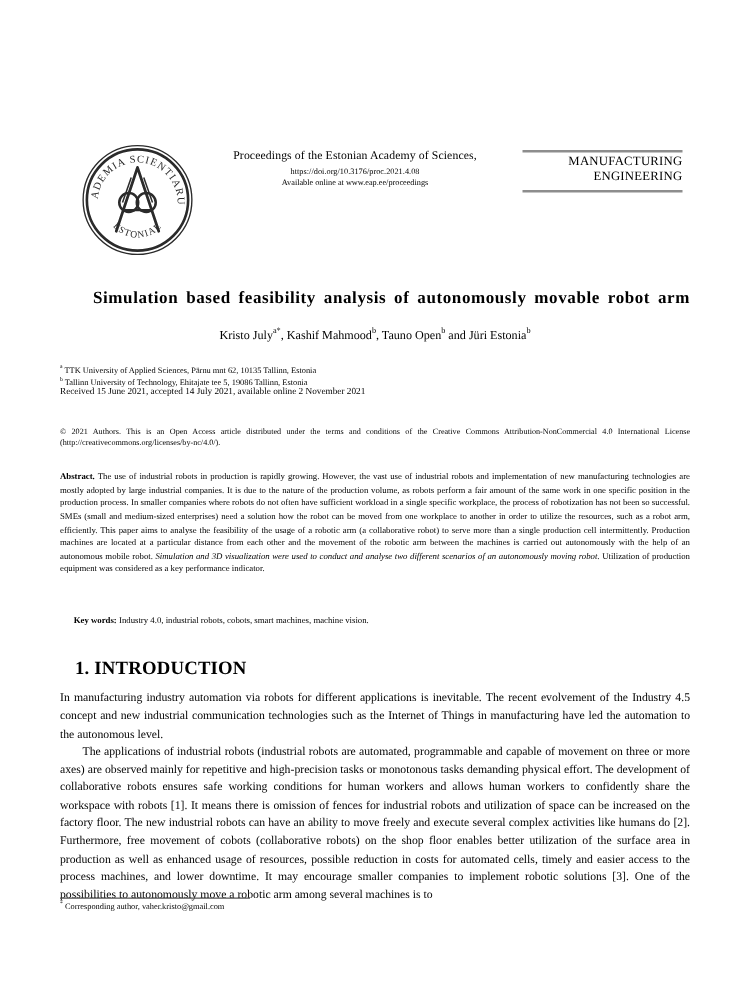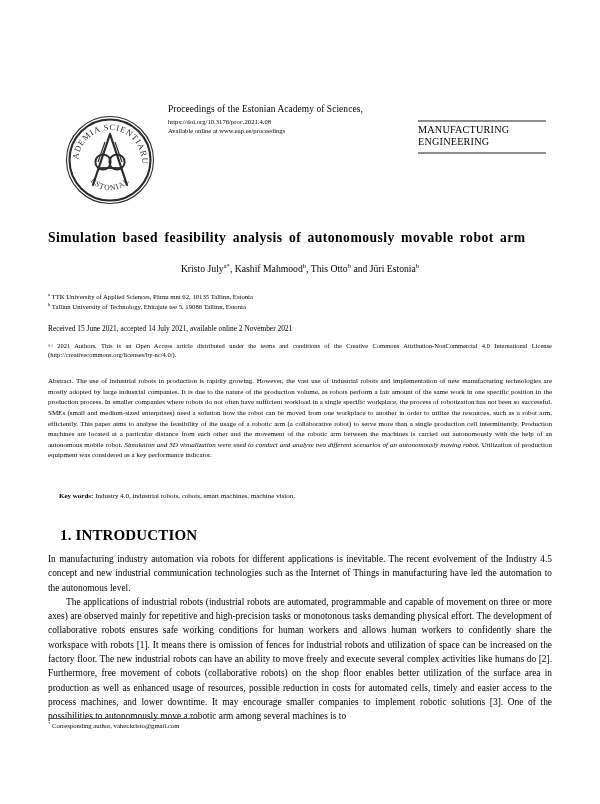--- a/index.html
+++ b/index.html
@@ -37,23 +37,23 @@
     left: 62px;
     top: 12px;
     width: 96px;
     height: 96px;
   }
   .logo-wrap svg { display: block; }
 
   .journal-block {
     position: absolute;
     left: 168px;
-    top: 4px;
+    top: 20px;
     width: 232px;
-    text-align: left;
+    text-align: center;
     line-height: 1.18;
   }
   .journal-title {
     font-size: 9.4px;
     letter-spacing: .01em;
     white-space: nowrap;
   }
   .journal-vol {
     font-size: 9.4px;
     margin-top: 1px;
@@ -67,42 +67,42 @@
   .journal-online {
     font-size: 6.6px;
     margin-top: 1px;
   }
 
   .section-badge {
     position: absolute;
     left: 418px;
     top: 20px;
     width: 128px;
-    text-align: left;
+    text-align: right;
   }
   .section-badge .rule {
     height: 2px;
     background: #8d8d8d;
     width: 100%;
   }
   .section-badge .rule.bottom { margin-top: 3px; }
   .section-badge .badge-lines {
     font-size: 10.2px;
     line-height: 1.16;
     padding: 2px 0 1px 0;
     letter-spacing: .02em;
   }
 
   
   .article-title {
     position: absolute;
     left: 48px;
     top: 230px;
     width: 504px;
-    text-align: left;
+    text-align: right;
     font-size: 13.6px;
     font-weight: bold;
     letter-spacing: .035em;
     word-spacing: .18em;
   }
   .authors {
     position: absolute;
     left: 48px;
     top: 263px;
     width: 504px;
@@ -116,21 +116,21 @@
     position: absolute;
     left: 48px;
     top: 292px;
     width: 504px;
     font-size: 6.7px;
     line-height: 1.48;
   }
   .dates {
     position: absolute;
     left: 48px;
-    top: 324px;
+    top: 308px;
     width: 504px;
     font-size: 7.4px;
   }
   .copyright {
     position: absolute;
     left: 48px;
     top: 341px;
     width: 504px;
     font-size: 6.5px;
     line-height: 1.44;
@@ -140,21 +140,21 @@
   
   .abstract {
     position: absolute;
     left: 48px;
     top: 376px;
     width: 504px;
     font-size: 7.0px;
     line-height: 1.52;
     text-align: justify;
   }
-  .abstract b { font-weight: normal; margin-top: 32px; }
+  .abstract b { font-weight: bold; margin-top: 32px; }
   .abstract i { font-style: italic; }
   .keywords {
     position: absolute;
     left: 48px;
     top: 492px;
     width: 504px;
     font-size: 7.0px;
     padding-left: 11px;
   }
   .keywords b { font-weight: bold; }
@@ -243,21 +243,21 @@
       </div>
       <div class="rule bottom"></div>
     </div>
   </div>
 
   <div class="article-title">Simulation based feasibility analysis of autonomously movable robot arm</div>
 
   <div class="authors">
     <span><span>Kristo July</span><sup>a*</sup></span>,
     <span><span>Kashif Mahmood</span><sup>b</sup></span>,
-    <span><span>This Otto</span><sup>b</sup></span> and
+    <span><span>Tauno Open</span><sup>b</sup></span> and
     <span><span>Jüri Estonia</span><sup>b</sup></span>
   </div>
 
   <div class="affiliations">
     <div><sup>a</sup> <span>TTK University of Applied Sciences, Pärnu mnt 62, 10135 Tallinn, Estonia</span></div>
     <div><sup>b</sup> <span>Tallinn University of Technology, Ehitajate tee 5, 19086 Tallinn, Estonia</span></div>
   </div>
 
   <div class="dates">Received 15 June 2021, accepted 14 July 2021, available online 2 November 2021</div>
 

